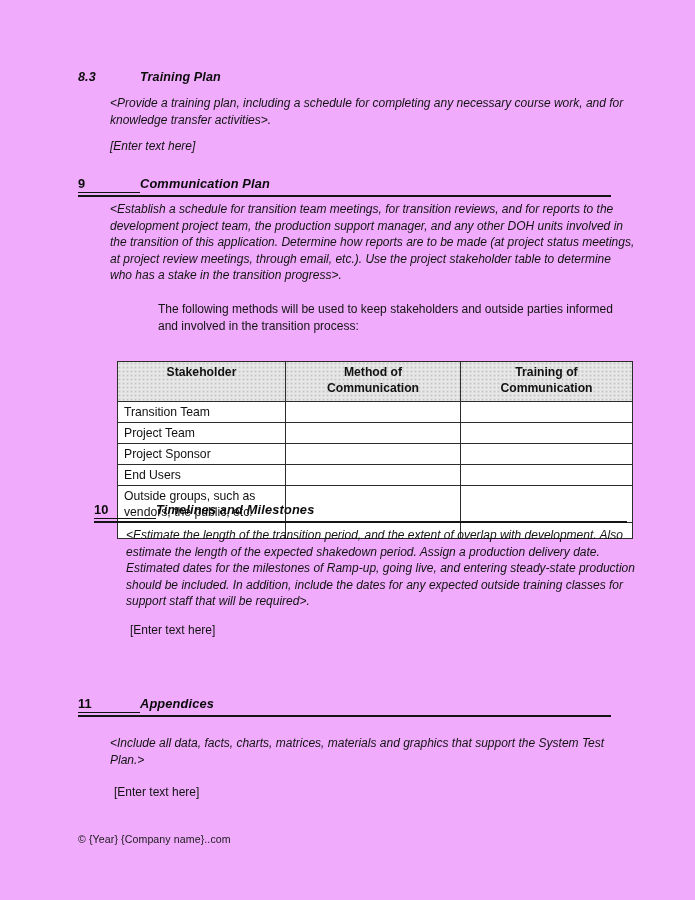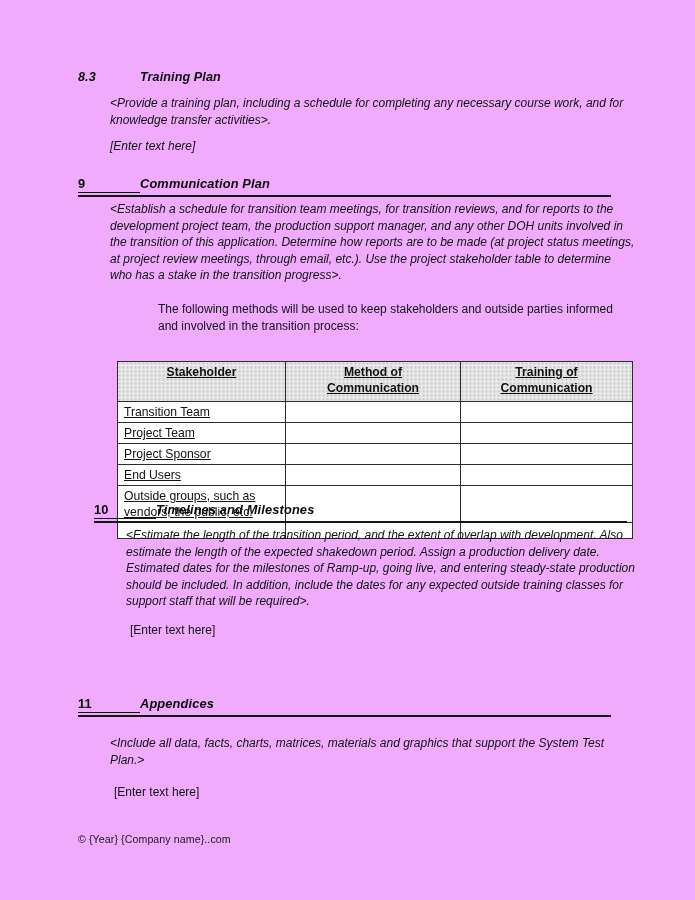--- a/index.html
+++ b/index.html
@@ -159,21 +159,21 @@
           <span class="title">Communication Plan</span>
         </div>
         <div class="heading-rule"></div>
       </div>
 
       <div class="para italic" style="margin-top:4px; padding-left:110px; padding-right:60px;">&lt;Establish a schedule for transition team meetings, for transition reviews, and for reports to the development project team, the production support manager, and any other DOH units involved in the transition of this application. Determine how reports are to be made (at project status meetings, at project review meetings, through email, etc.). Use the project stakeholder table to determine who has a stake in the transition progress&gt;.</div>
 
       <div class="para upright" style="margin-top:17px; padding-left:110px; padding-right:70px;margin-left:48px;">The following methods will be used to keep stakeholders and outside parties informed and involved in the transition process:</div>
     </div>
 
-    <table class="comm-table" style="position:absolute; left:117px; top:361px; width:515px;text-decoration:underline;">
+    <table class="comm-table" style="position:absolute; left:117px; top:361px; width:515px;">
       <colgroup>
         <col style="width:168px;">
         <col style="width:175px;">
         <col style="width:172px;">
       </colgroup>
       <thead>
         <tr>
           <th>
             <span>Stakeholder</span>
           </th>

